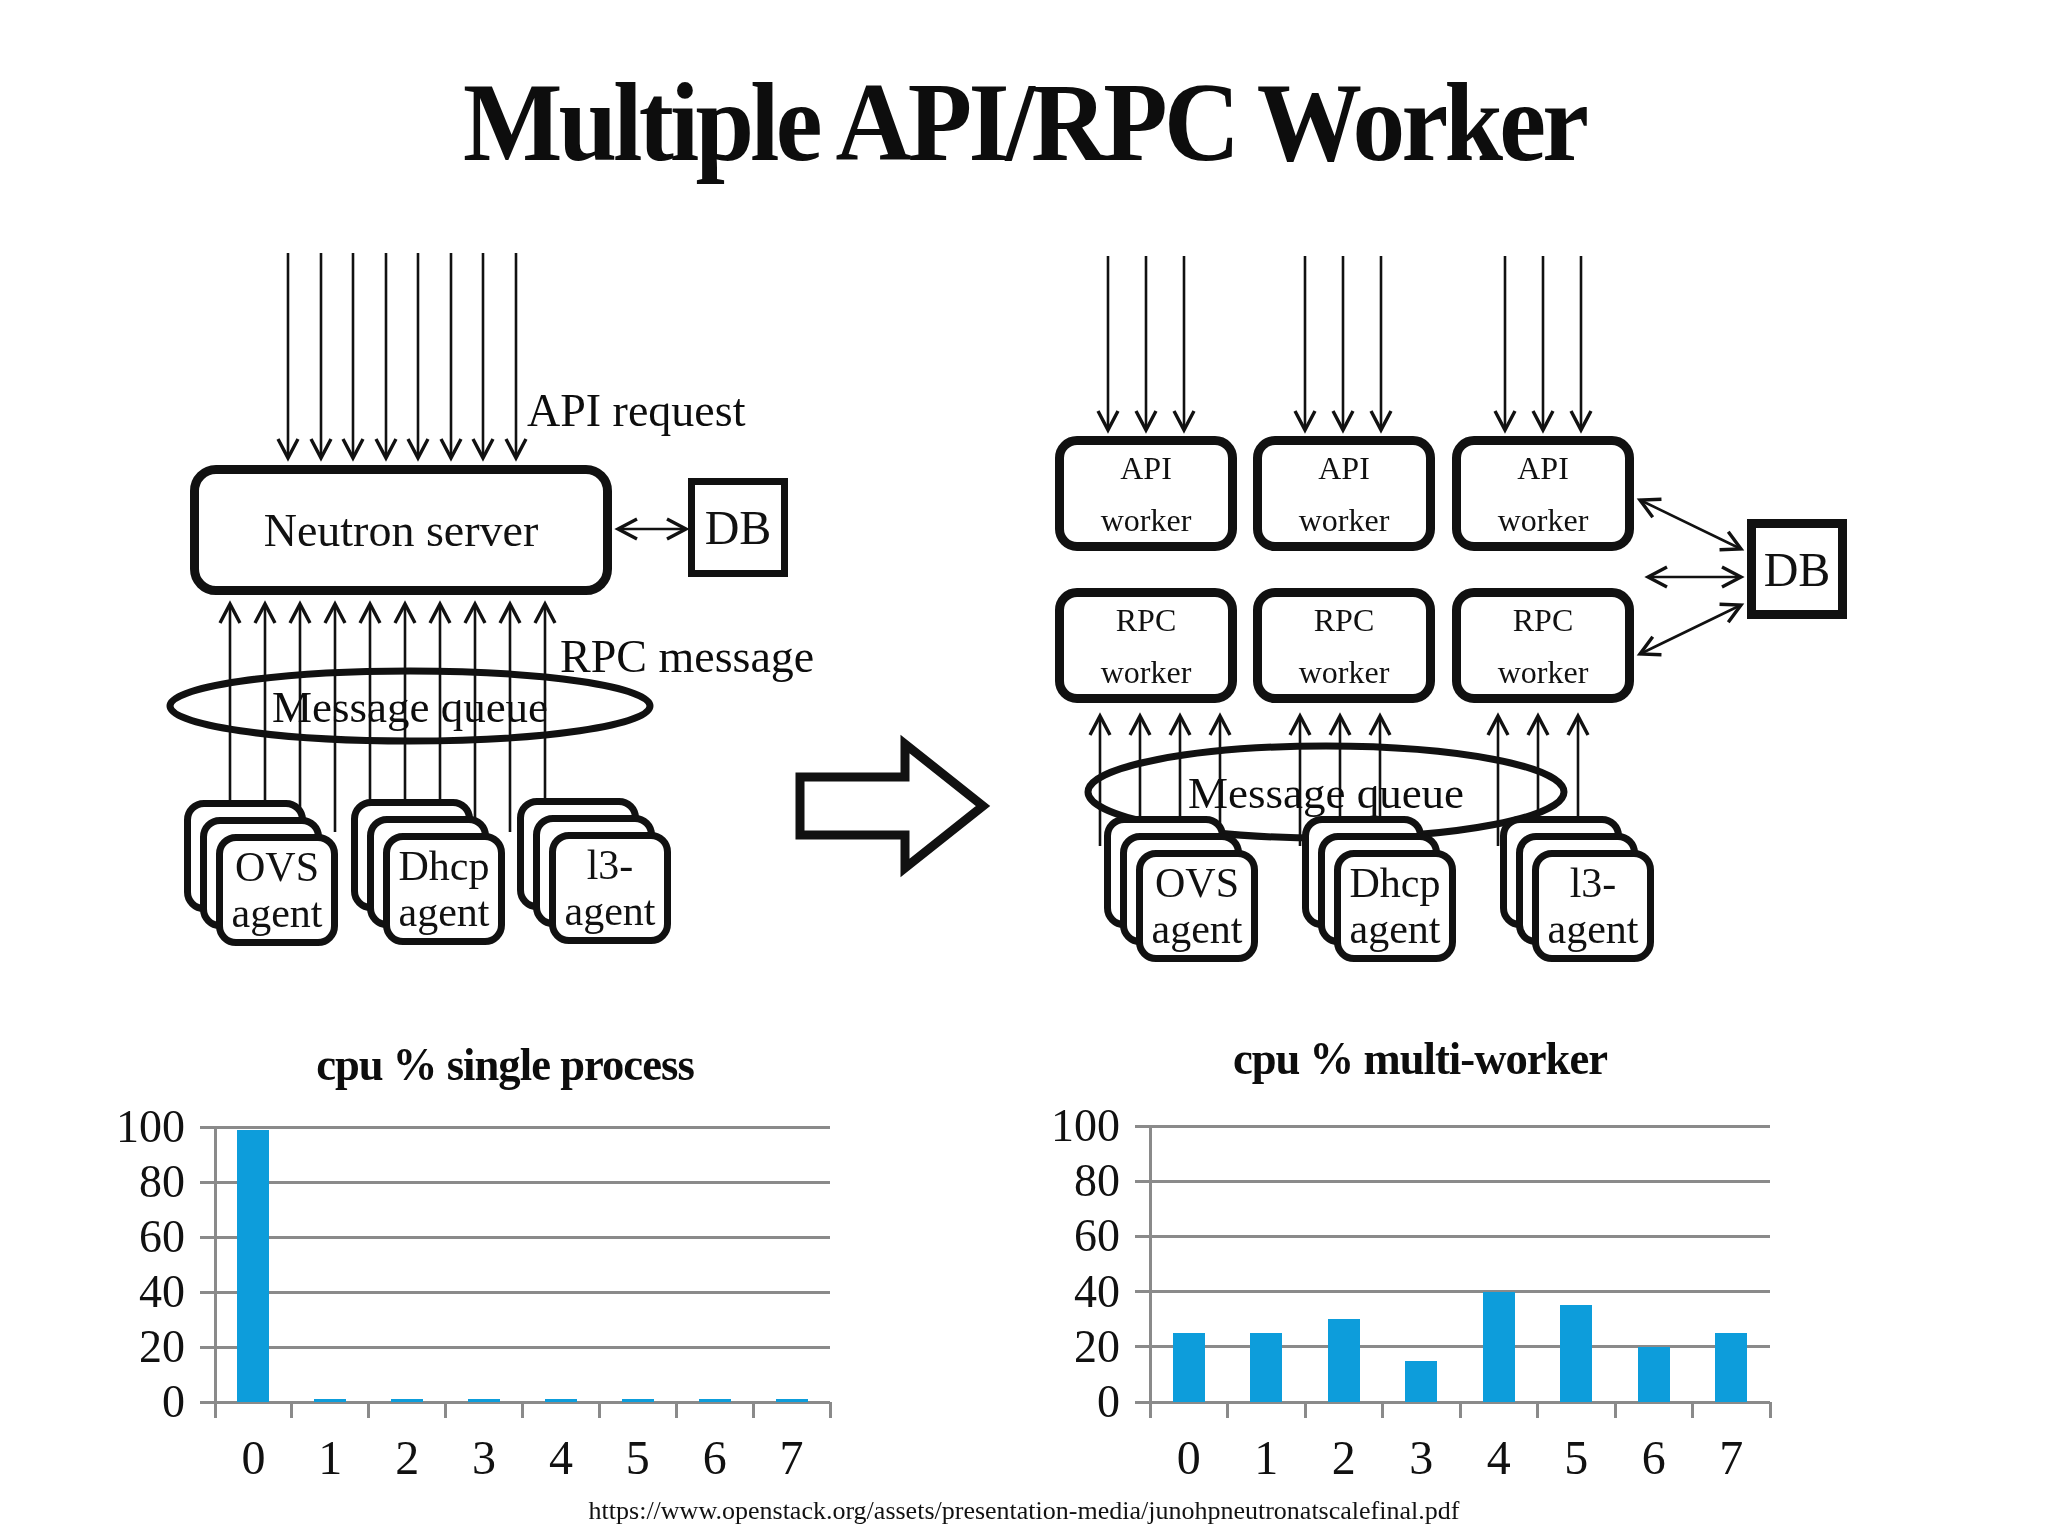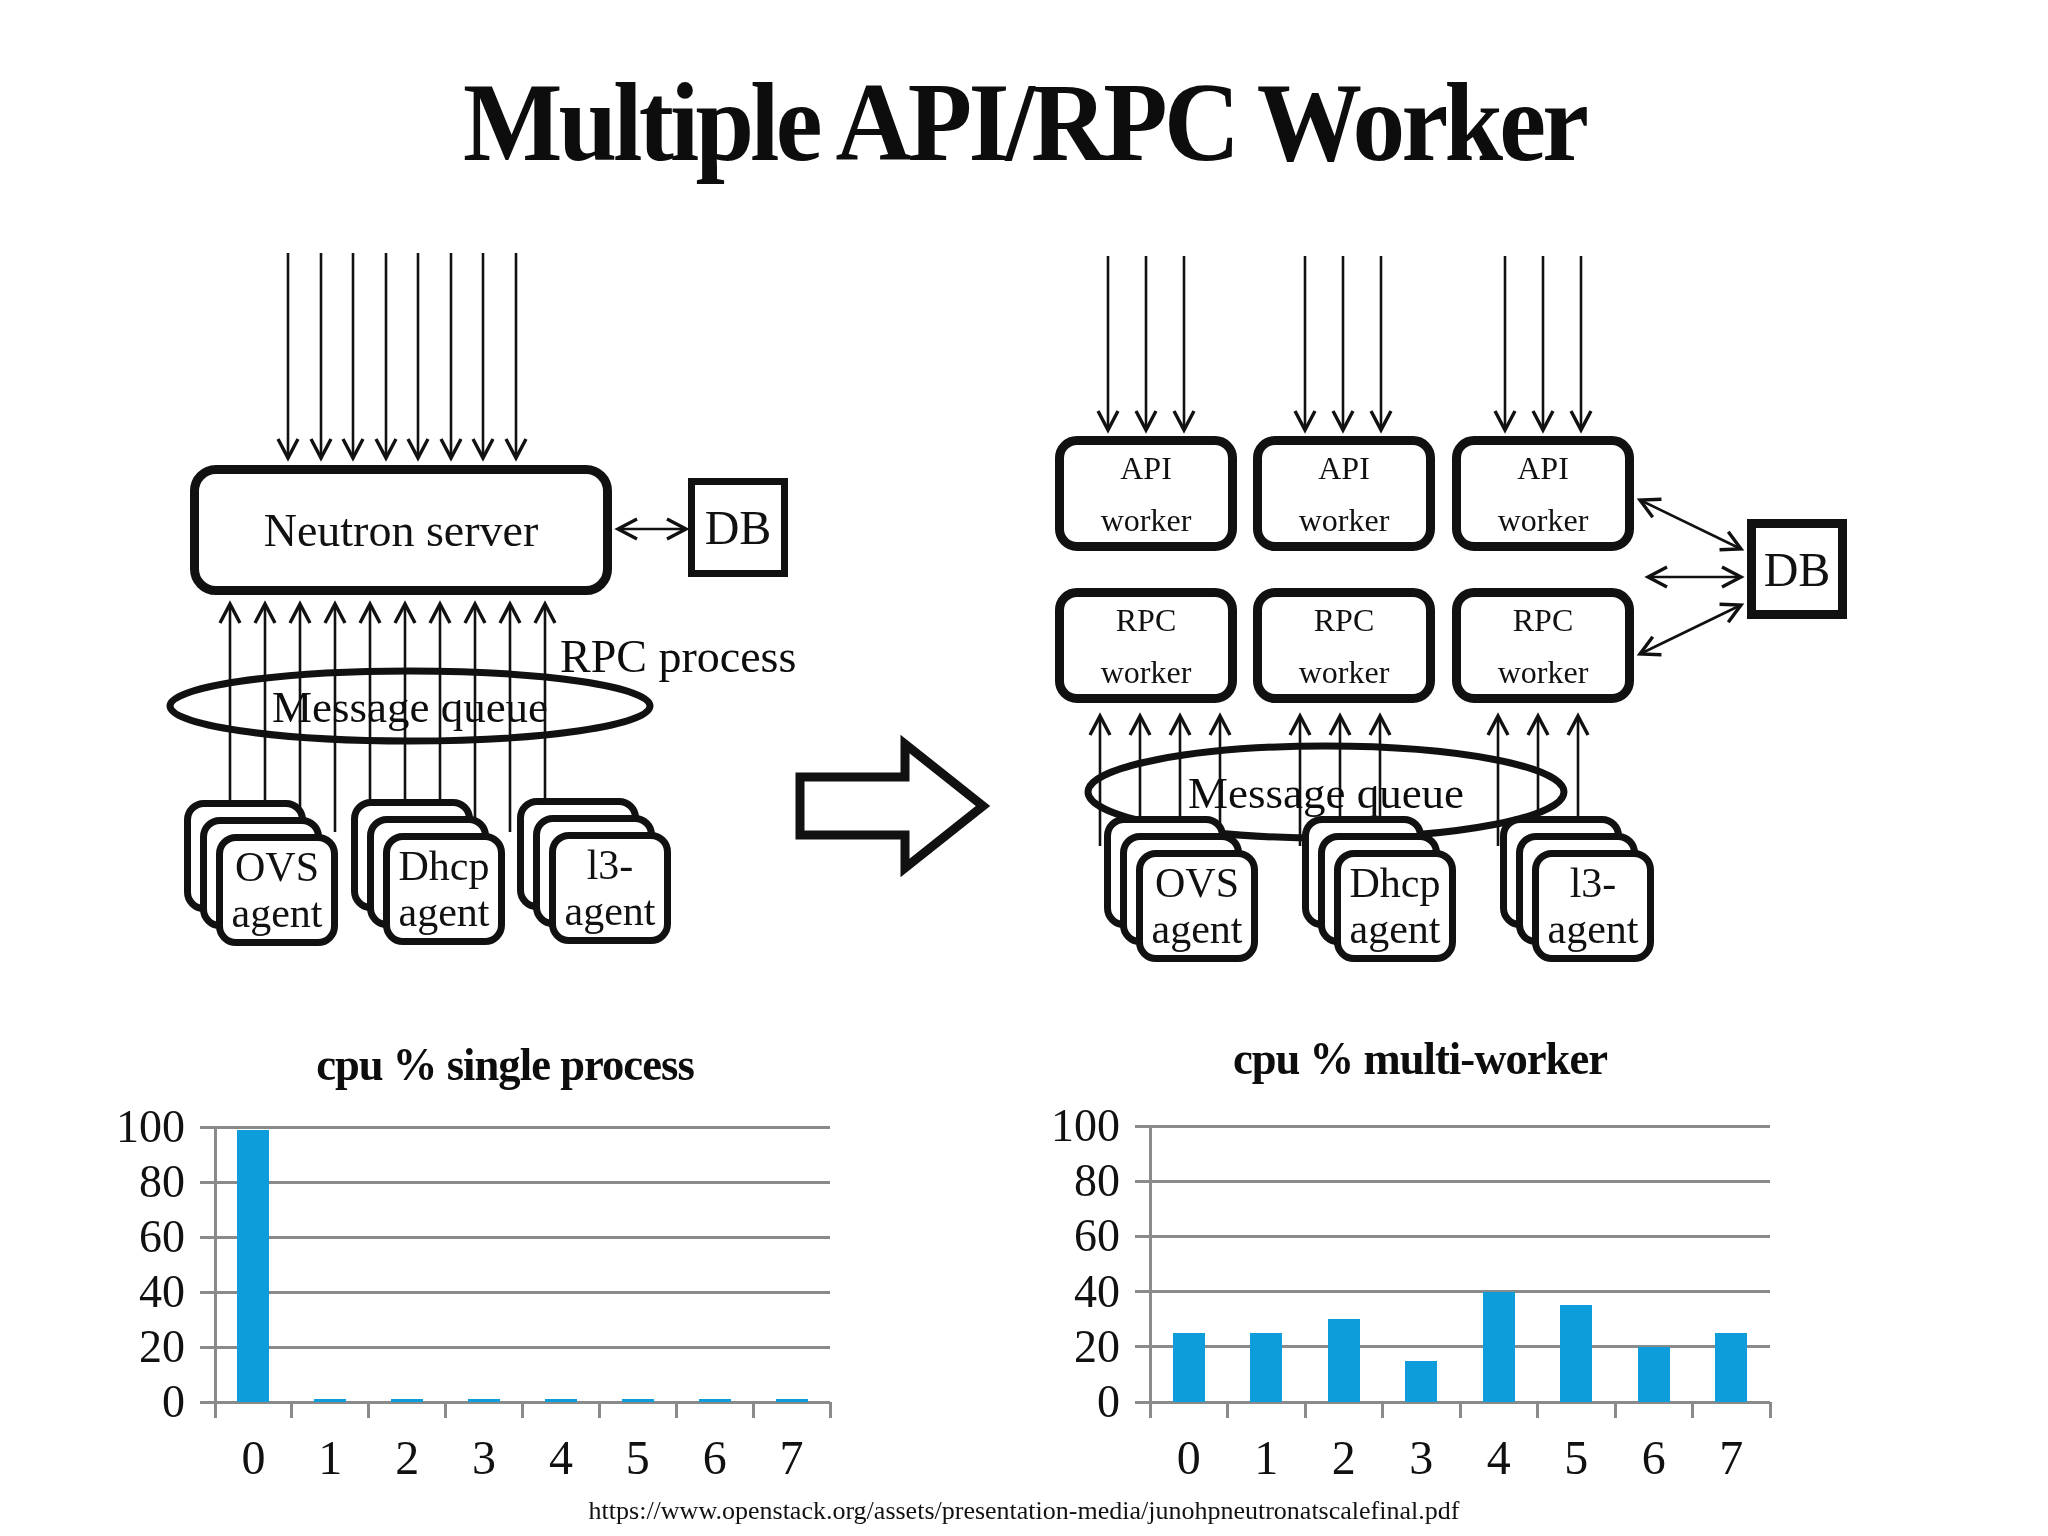--- a/index.html
+++ b/index.html
@@ -135,30 +135,31 @@
       <line x1="1578" y1="846" x2="1578" y2="716" marker-end="url(#ah)"></line>
     </g>
 
     <g stroke="#111" stroke-width="2.6">
       <line x1="1640" y1="500" x2="1741" y2="549" marker-start="url(#ah)" marker-end="url(#ah)"></line>
       <line x1="1648" y1="577" x2="1741" y2="577" marker-start="url(#ah)" marker-end="url(#ah)"></line>
       <line x1="1640" y1="654" x2="1741" y2="605" marker-start="url(#ah)" marker-end="url(#ah)"></line>
     </g>
   </svg>
 
+  <div class="lbl lbl-api">API request</div>
 
   <div class="node server">
     <span>Neutron server</span>
   </div>
 
   <div class="node dbL">
     <span>DB</span>
   </div>
 
-  <div class="lbl lbl-rpc">RPC process</div>
+  <div class="lbl lbl-rpc">RPC message</div>
   <div class="lbl-mq mqL">Message queue</div>
 
   <div class="stack st-l1">
     <div class="card c0"></div>
     <div class="card c1"></div>
     <div class="card c2">
       <span>OVS</span>
       <span>agent</span>
     </div>
   </div>

